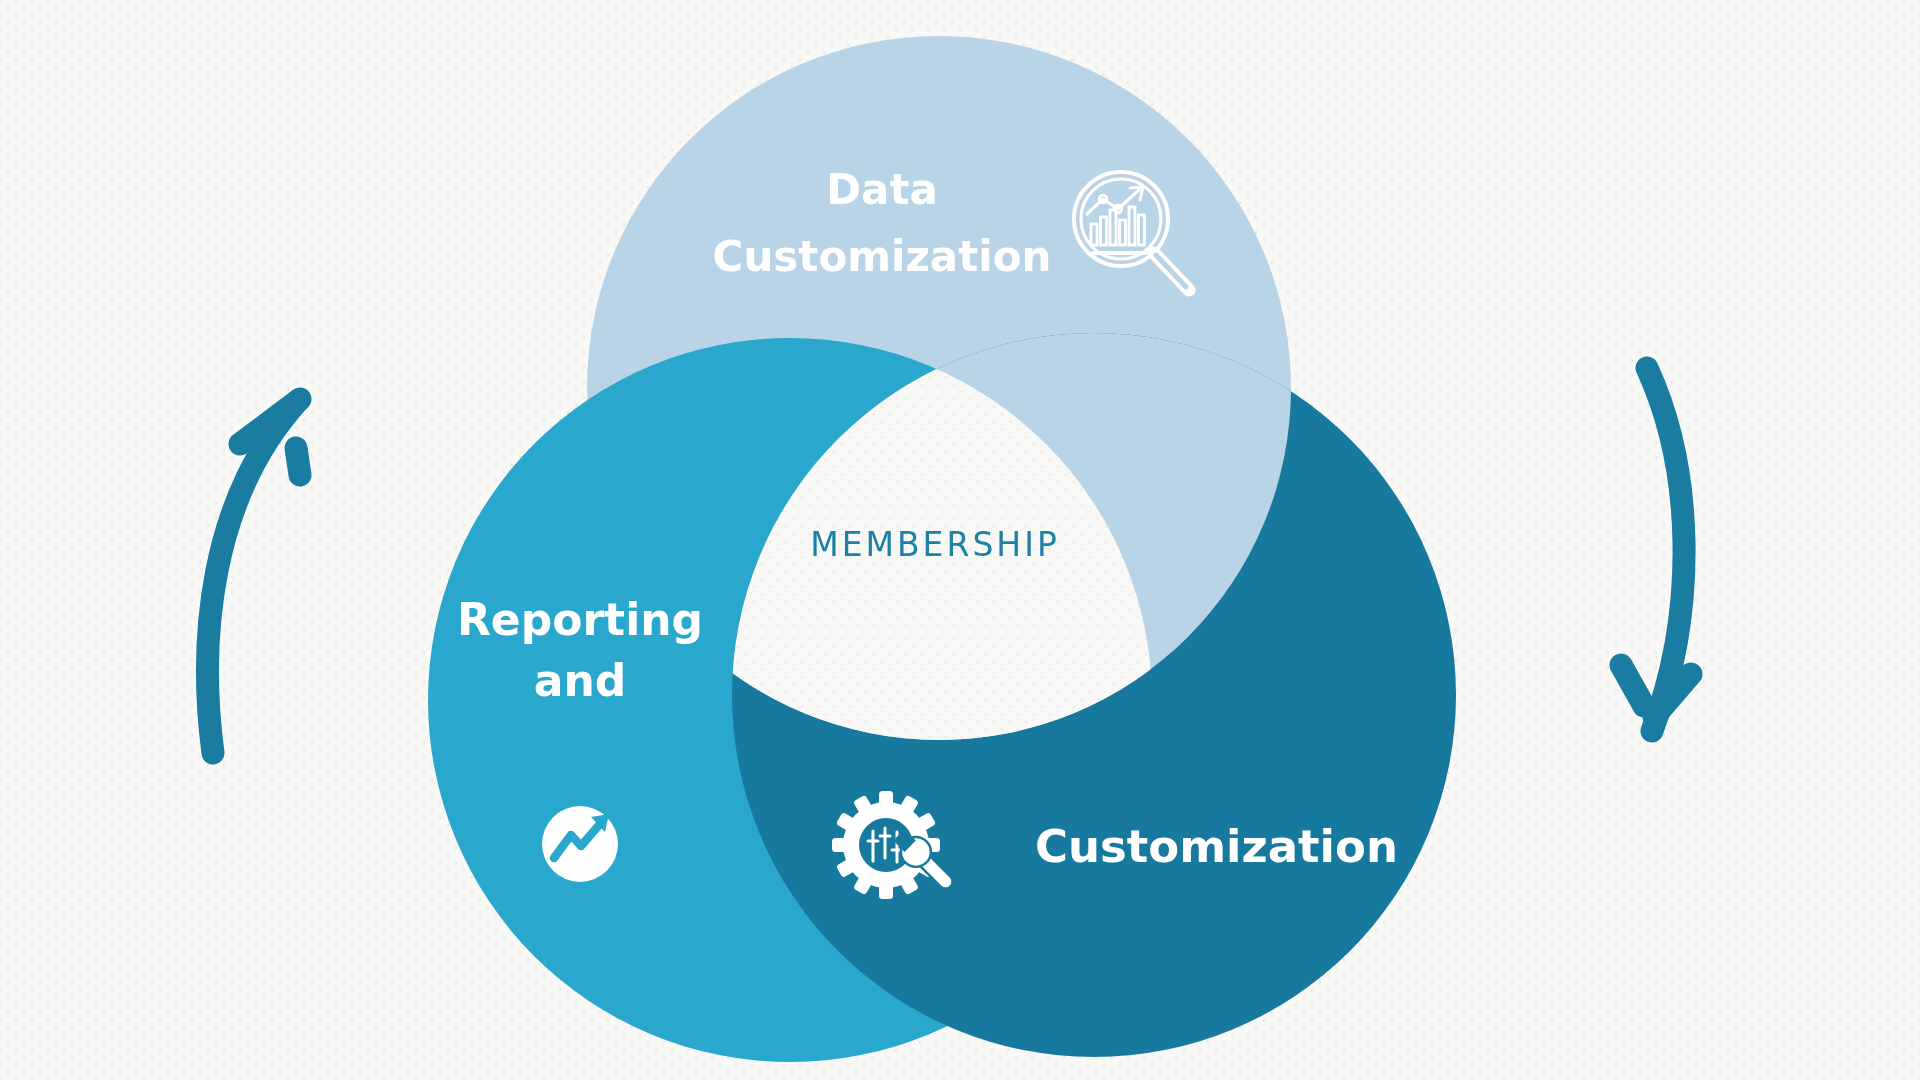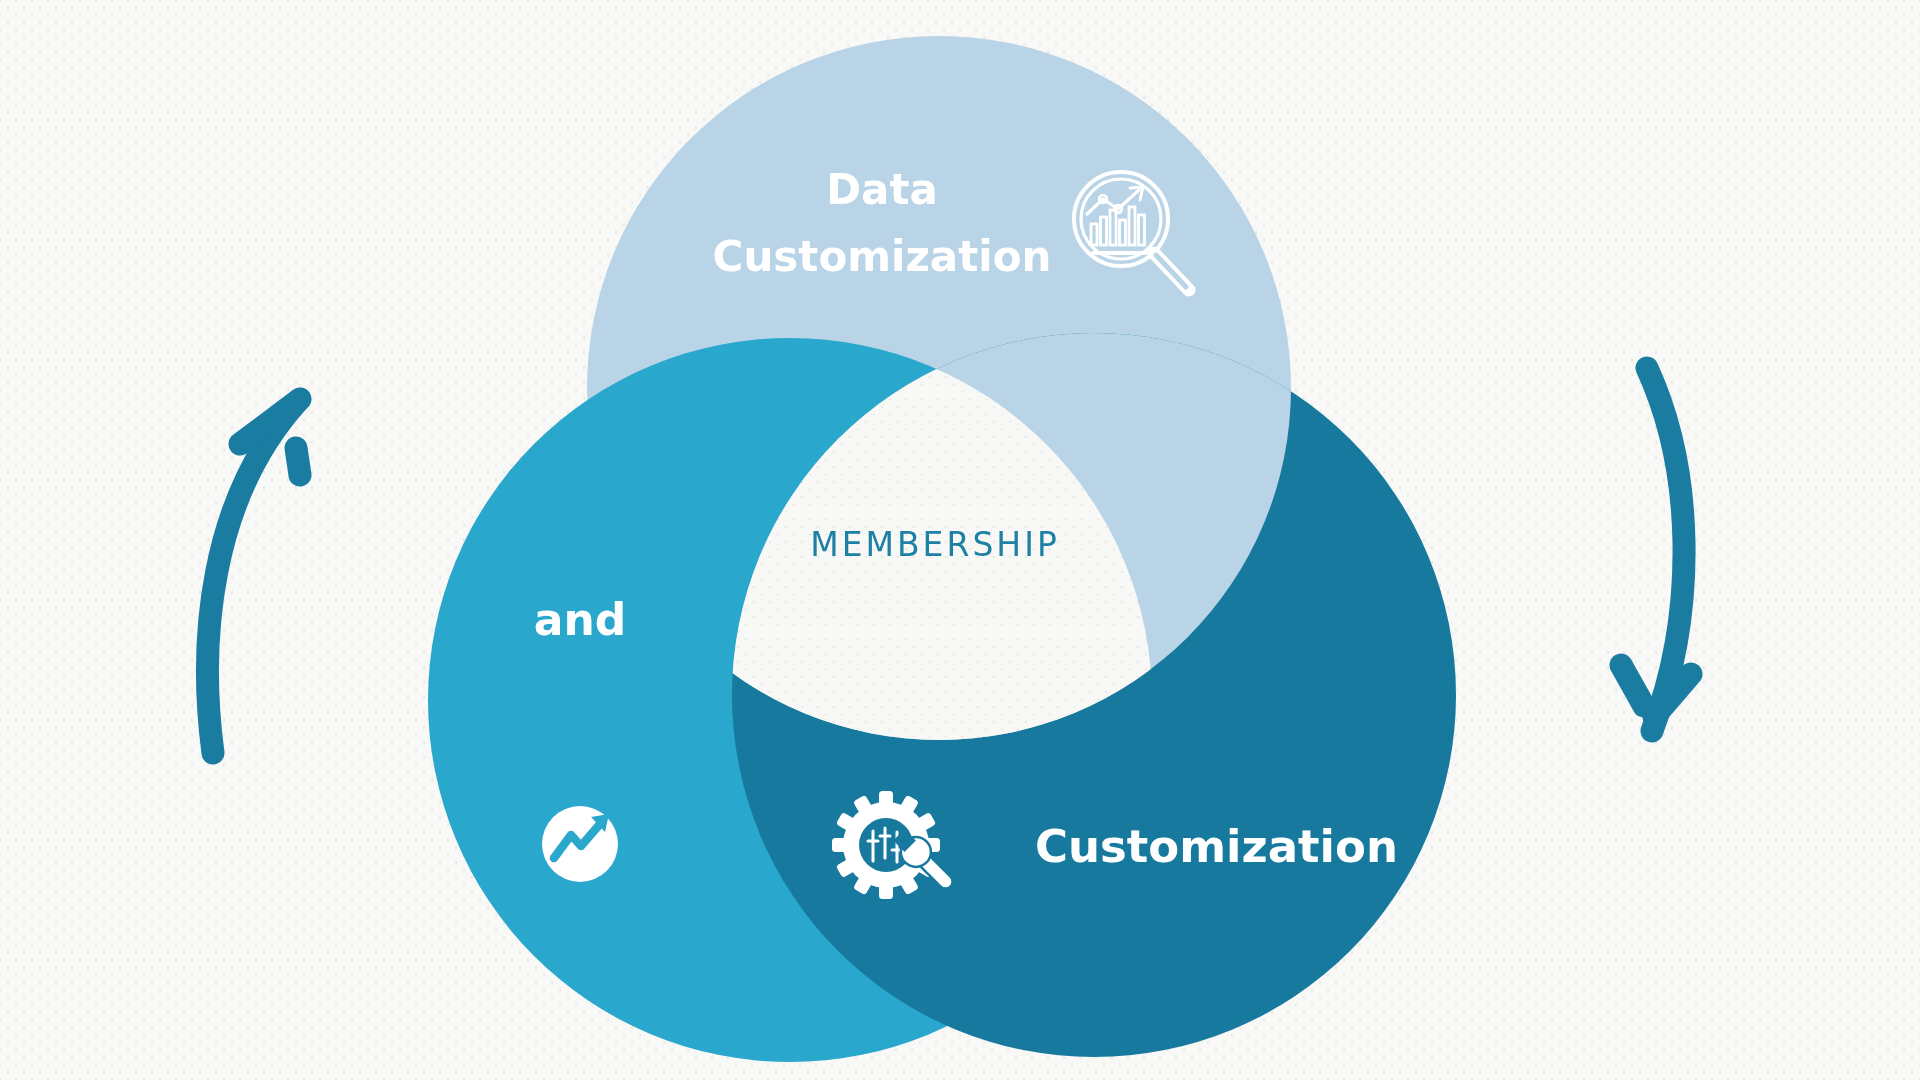--- a/index.html
+++ b/index.html
@@ -130,20 +130,21 @@
       </g>
     </g>
   </svg>
 
   <div class="label label-top">
     <span class="line">Data</span>
     <span class="line">Customization</span>
   </div>
 
   <div class="label label-left">
+    <span class="line">Reporting</span>
     <span class="line">and</span>
   </div>
 
   <div class="label label-right">
     <span class="line">Customization</span>
   </div>
 
   <div class="center-text">
     <span class="line">MEMBERSHIP</span>
   </div>

